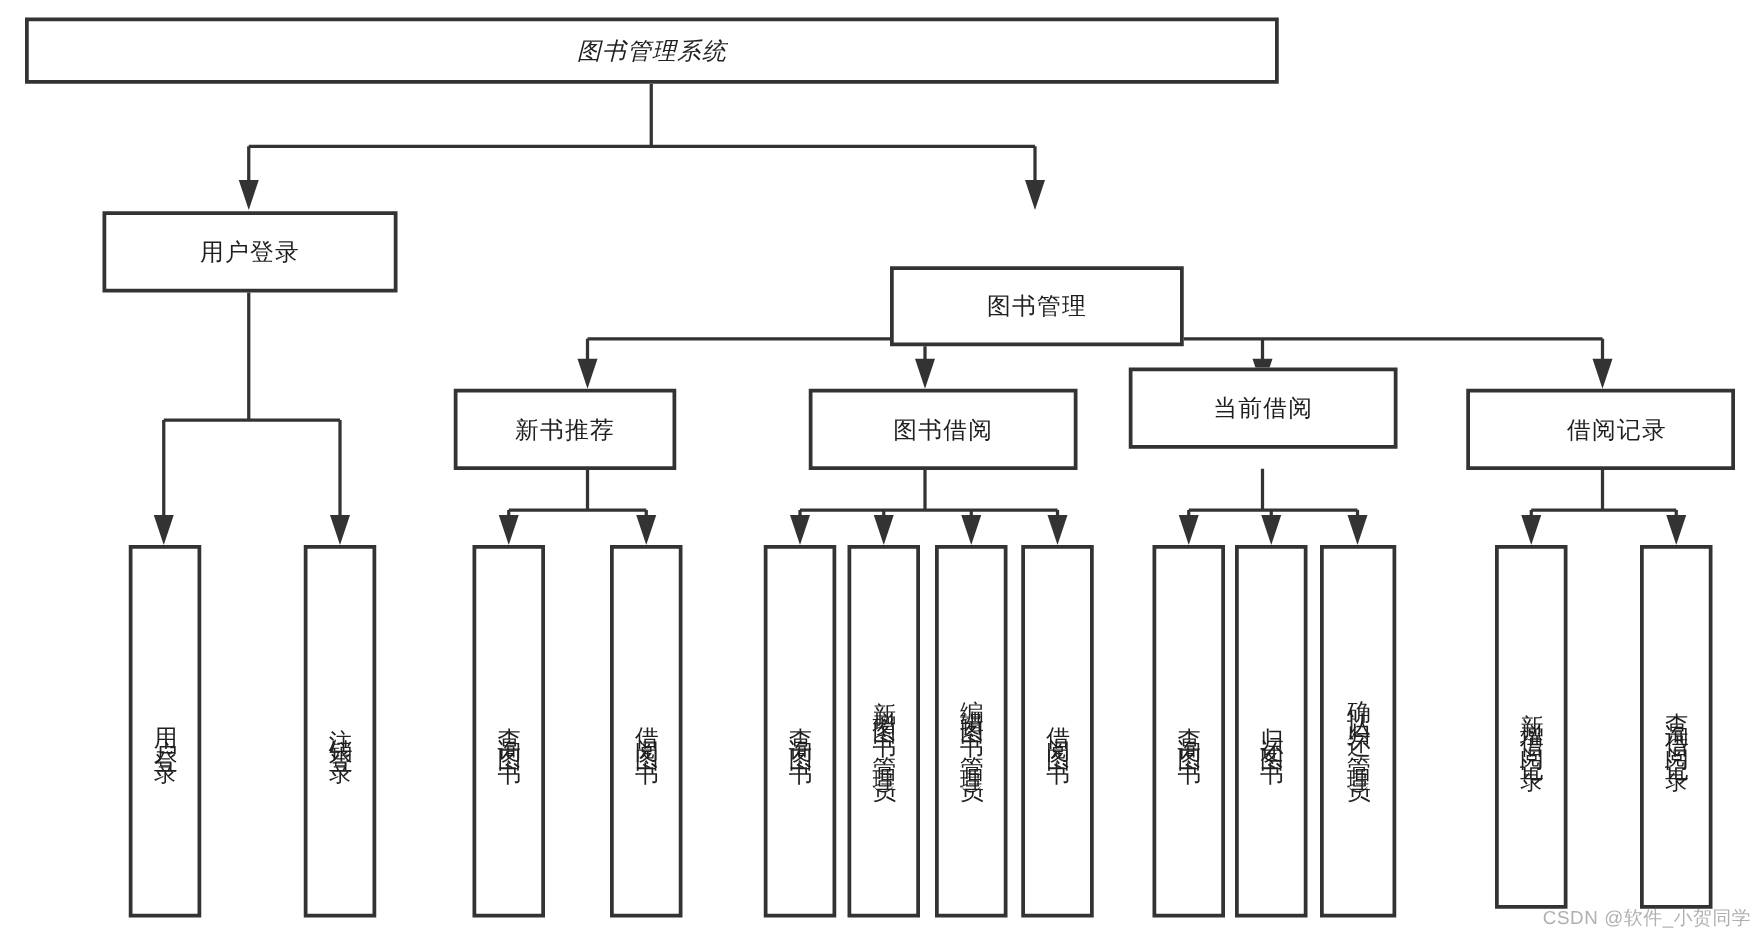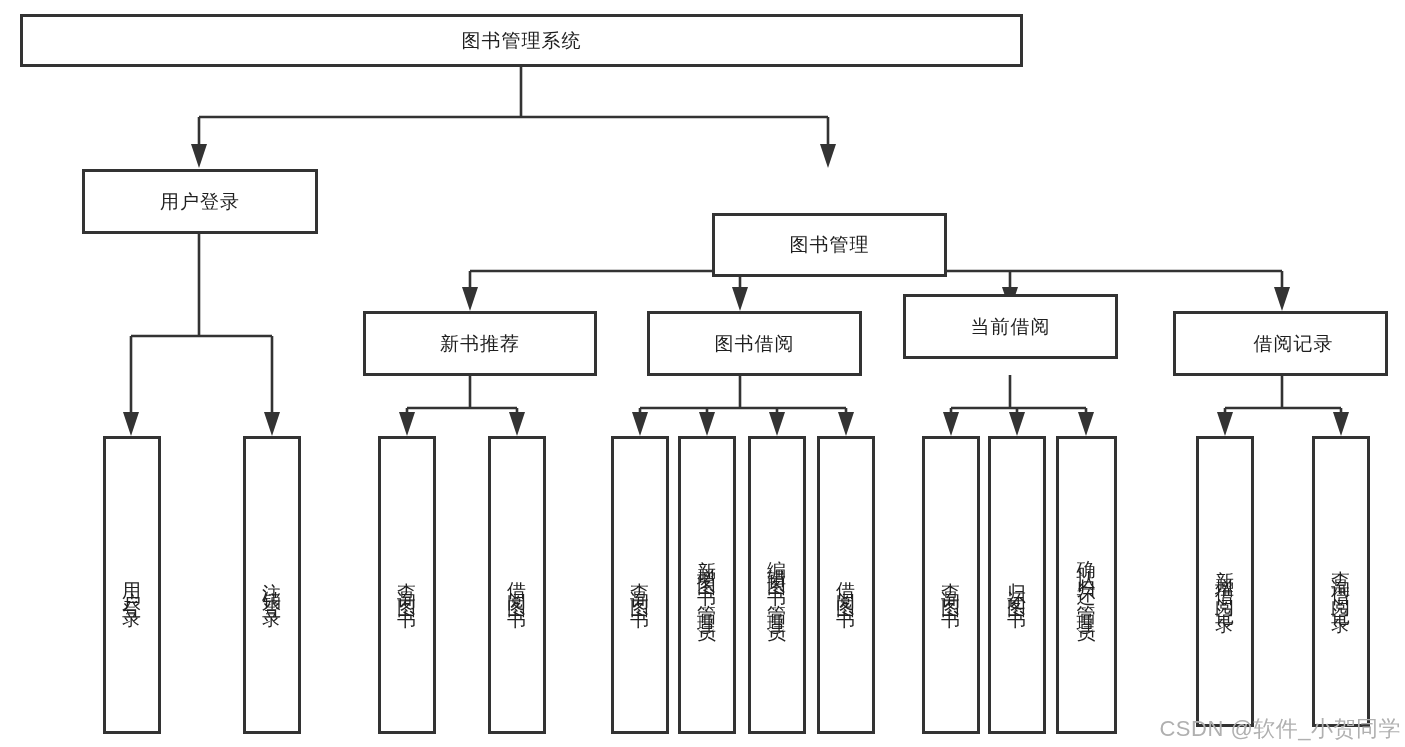--- a/index.html
+++ b/index.html
@@ -28,21 +28,21 @@
     writing-mode:vertical-lr;
     text-orientation:mixed;
     letter-spacing:9px;
     line-height:1;
     text-align:center;
   }
   .vbox .label{display:block;}
   .watermark{
     position:absolute;
     right:4px;bottom:3px;
-    font-size:22px;
+    font-size:15px;
     color:var(--watermark);
     z-index:3;
     letter-spacing:0.5px;
     white-space:nowrap;
   }
 </style>
 </head>
 <body>
 
 <div class="stage">
@@ -80,32 +80,32 @@
       <polygon points="769,412 785,412 777,436"></polygon>
       <polygon points="838,412 854,412 846,436"></polygon>
       <polygon points="943,412 959,412 951,436"></polygon>
       <polygon points="1009,412 1025,412 1017,436"></polygon>
       <polygon points="1078,412 1094,412 1086,436"></polygon>
       <polygon points="1217,412 1233,412 1225,436"></polygon>
       <polygon points="1333,412 1349,412 1341,436"></polygon>
     </g>
   </svg>
 
-  <div class="node hbox" style="left:20px;top:14px;width:1003px;height:53px;">
+  <div class="node hbox" style="left:20px;top:14px;width:1003px;height:53px;font-style:italic;">
     <span class="label">图书管理系统</span>
   </div>
 
   <div class="node hbox" style="left:82px;top:169px;width:236px;height:65px;">
     <span class="label">用户登录</span>
   </div>
   <div class="node hbox" style="left:712px;top:169px;width:235px;height:64px;margin-top:44px;">
     <span class="label">图书管理</span>
   </div>
 
-  <div class="node hbox" style="left:363px;top:311px;width:234px;height:65px;">
+  <div class="node hbox" style="left:363px;top:311px;width:178px;height:65px;">
     <span class="label">新书推荐</span>
   </div>
   <div class="node hbox" style="left:647px;top:311px;width:215px;height:65px;">
     <span class="label">图书借阅</span>
   </div>
   <div class="node hbox" style="left:903px;top:294px;width:215px;height:65px;">
     <span class="label">当前借阅</span>
   </div>
   <div class="node hbox" style="left:1173px;top:311px;width:215px;height:65px;padding-left:26px;">
     <span class="label">借阅记录</span>

